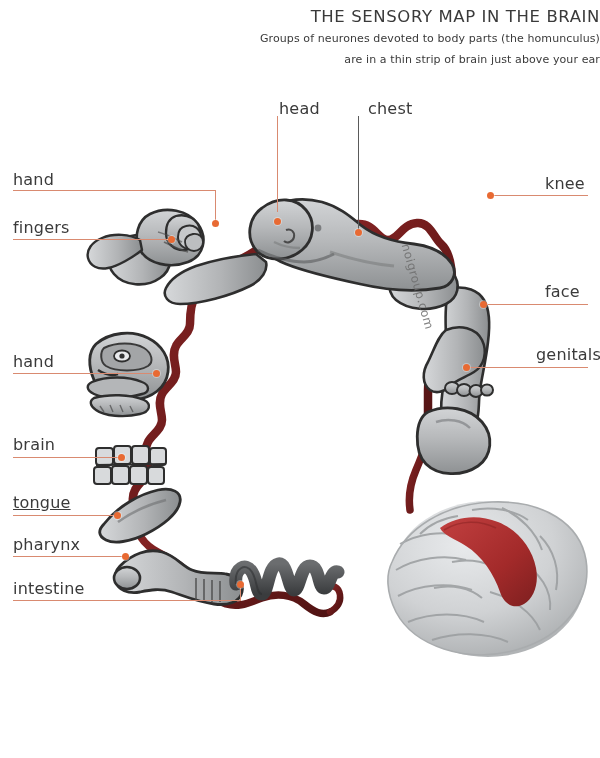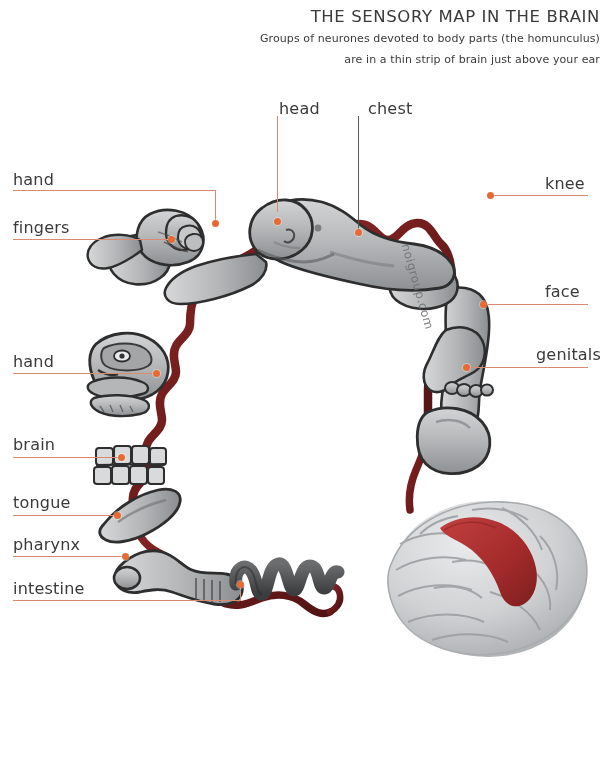--- a/index.html
+++ b/index.html
@@ -363,21 +363,21 @@
     <div class="dot" style="left:168px; top:144px;"></div>
 
     <div class="label" style="left:13px; top:260px;">hand</div>
     <div class="lead h" style="left:13px; top:281px; width:143px;"></div>
     <div class="dot" style="left:153px; top:278px;"></div>
 
     <div class="label" style="left:13px; top:343px;">brain</div>
     <div class="lead h" style="left:13px; top:365px; width:108px;"></div>
     <div class="dot" style="left:118px; top:362px;"></div>
 
-    <div class="label" style="left:13px; top:401px;">tongue</div>
+    <div class="label" style="left:13px; top:401px;text-decoration:underline;">tongue</div>
     <div class="lead h" style="left:13px; top:423px; width:104px;"></div>
     <div class="dot" style="left:114px; top:420px;"></div>
 
     <div class="label" style="left:13px; top:443px;">pharynx</div>
     <div class="lead h" style="left:13px; top:464px; width:112px;"></div>
     <div class="dot" style="left:122px; top:461px;"></div>
 
     <div class="label" style="left:13px; top:487px;">intestine</div>
     <div class="lead h" style="left:13px; top:508px; width:228px;"></div>
     <div class="lead v" style="left:240px; top:494px; height:15px;"></div>

